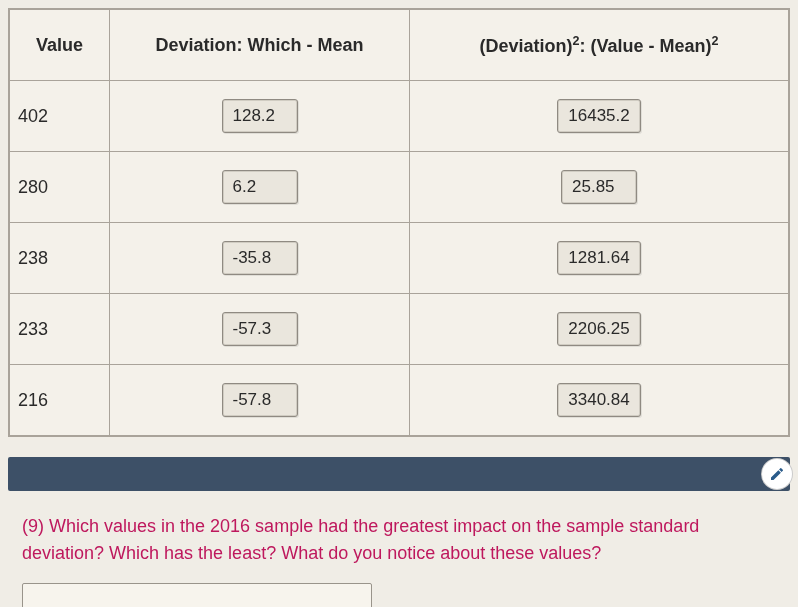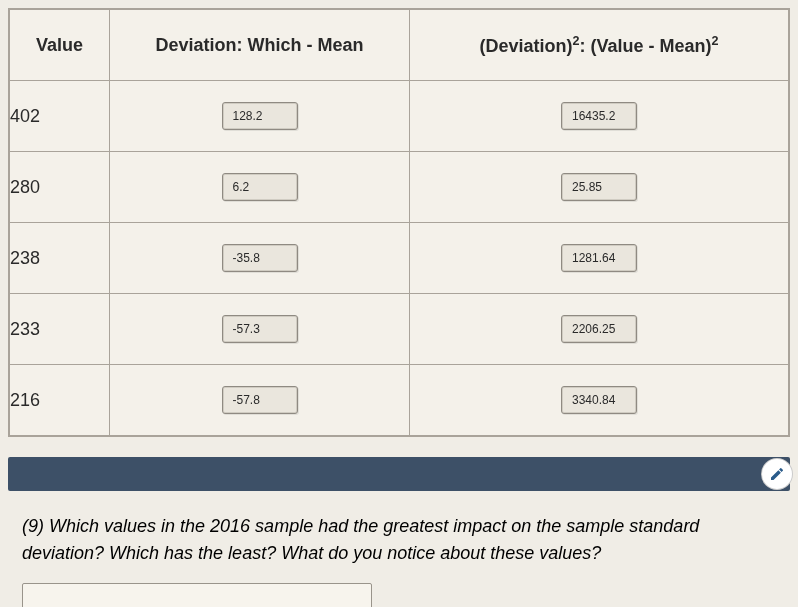--- a/index.html
+++ b/index.html
@@ -15,40 +15,40 @@
     margin: 8px 8px 0 8px;
     border: 1px solid #a9a39a;
   }
   table {
     width: 100%;
     border-collapse: collapse;
     table-layout: fixed;
   }
   th, td {
     border: 1px solid #a9a39a;
-    padding: 0;
+    padding: 8px;
     height: 71px;
     font-size: 18px;
     background: #f4f1ea;
   }
   th { font-weight: 600; background: #f4f1ea; }
   col.c-value { width: 100px; }
   col.c-dev { width: 300px; }
   col.c-sq { width: auto; }
   .value-cell { text-align: left; }
   .center-cell { text-align: center; }
   .input-box {
     display: inline-block;
     min-width: 76px;
     padding: 6px 10px;
     border: 1px solid #8f8a82;
     border-radius: 3px;
     background: #eae6dd;
     box-shadow: inset 0 0 0 1px #d0ccc2, 1px 1px 0 rgba(0,0,0,0.08);
-    font-size: 12px;
+    font-size: 17px;
     text-align: left;
   }
   .sup { font-size: 0.7em; vertical-align: super; }
   .divider-bar {
     margin: 20px 8px 0 8px;
     height: 34px;
     background: #3d5067;
     position: relative;
     border-radius: 2px;
   }
@@ -61,22 +61,21 @@
     background: #fff;
     border-radius: 50%;
     display: flex; align-items: center; justify-content: center;
     box-shadow: 0 0 0 1px #ccc;
   }
   .edit-circle svg { width: 16px; height: 16px; }
   .question-block {
     margin: 22px 18px 0 22px;
     font-size: 18px;
     line-height: 1.5;
-    color: #000000;
-    font-style: italic;
+    color: #be185d;
   }
   .answer-box {
     margin: 16px 0 0 22px;
     width: 350px;
     height: 38px;
     border: 1px solid #99948b;
     background: #f7f4ed;
     border-radius: 2px;
   }
 </style>

